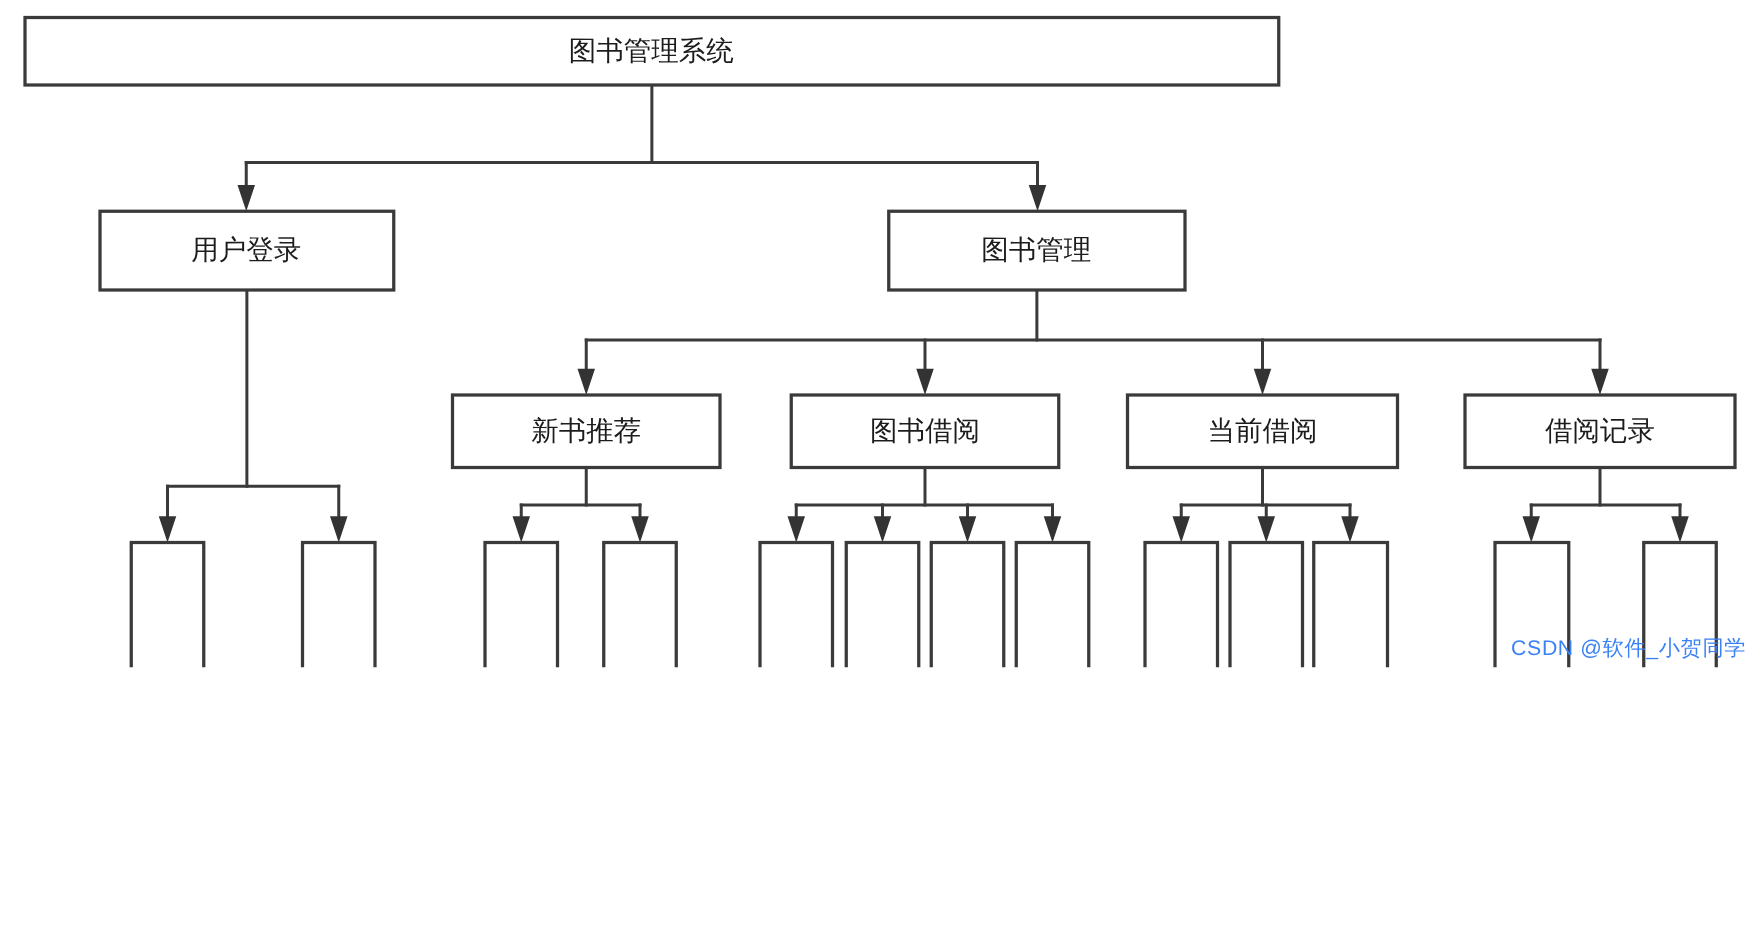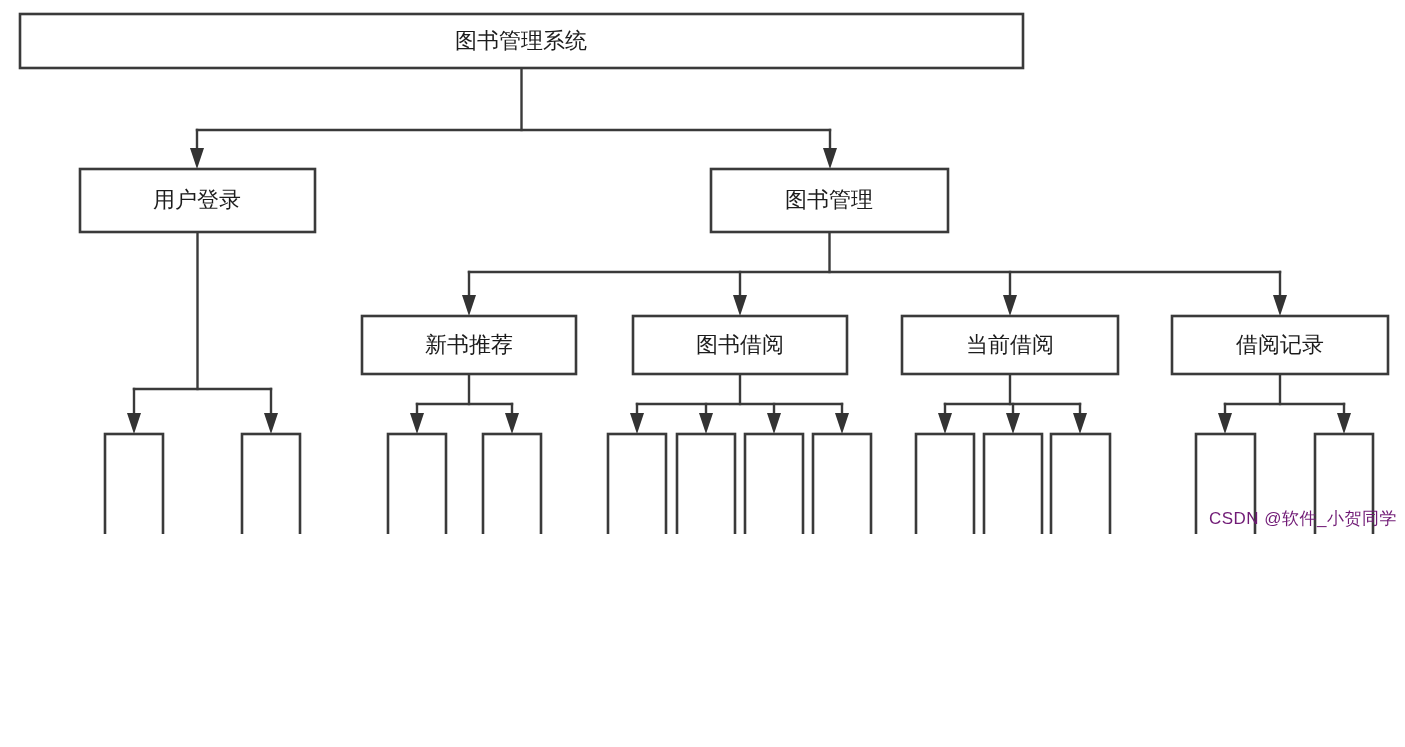--- a/index.html
+++ b/index.html
@@ -60,21 +60,21 @@
     text-align: center;
     white-space: nowrap;
     pointer-events: none;
   }
   .watermark {
     position: absolute;
     right: 8px;
     bottom: 4px;
     font-family: "Liberation Sans", "DejaVu Sans", sans-serif;
     font-size: 17px;
-    color: #701a75;
+    color: #3b82f6;
     letter-spacing: 0.5px;
     white-space: nowrap;
   }
 </style>
 </head>
 <body>
 
 <div id="diagram-root">
 
   <svg id="flow-svg" viewBox="0 0 1405 747">

